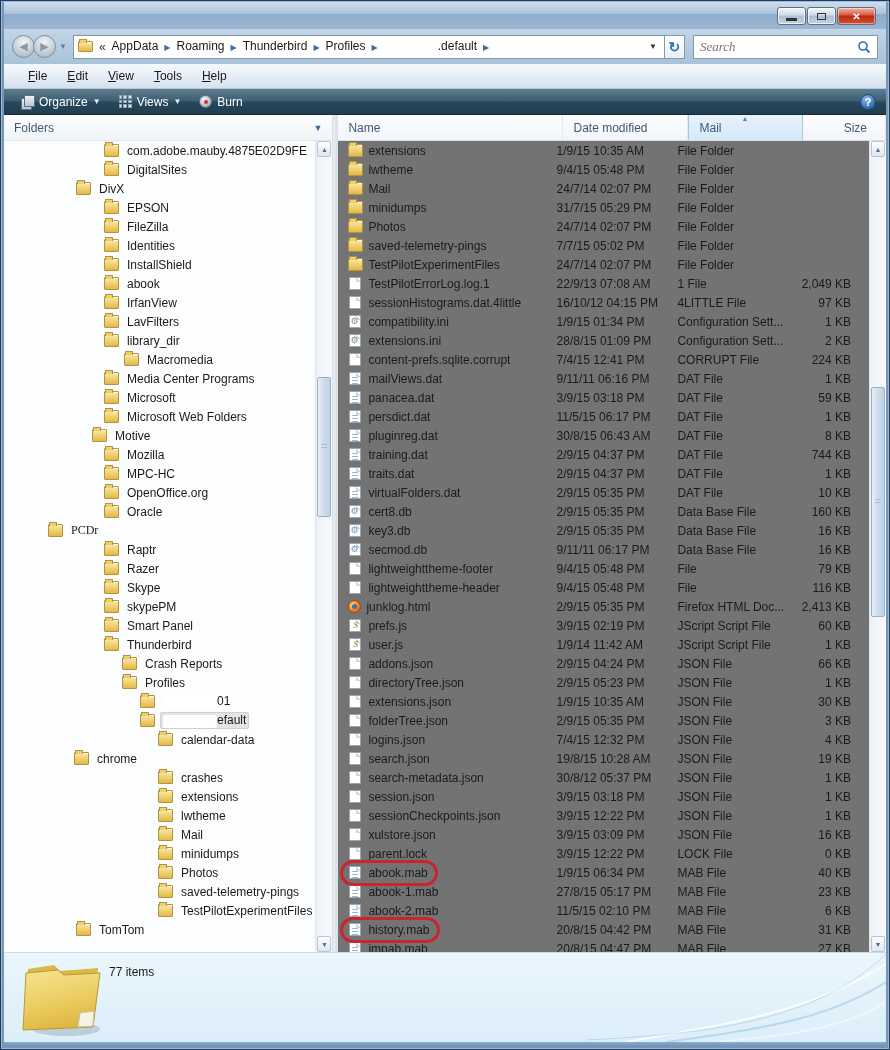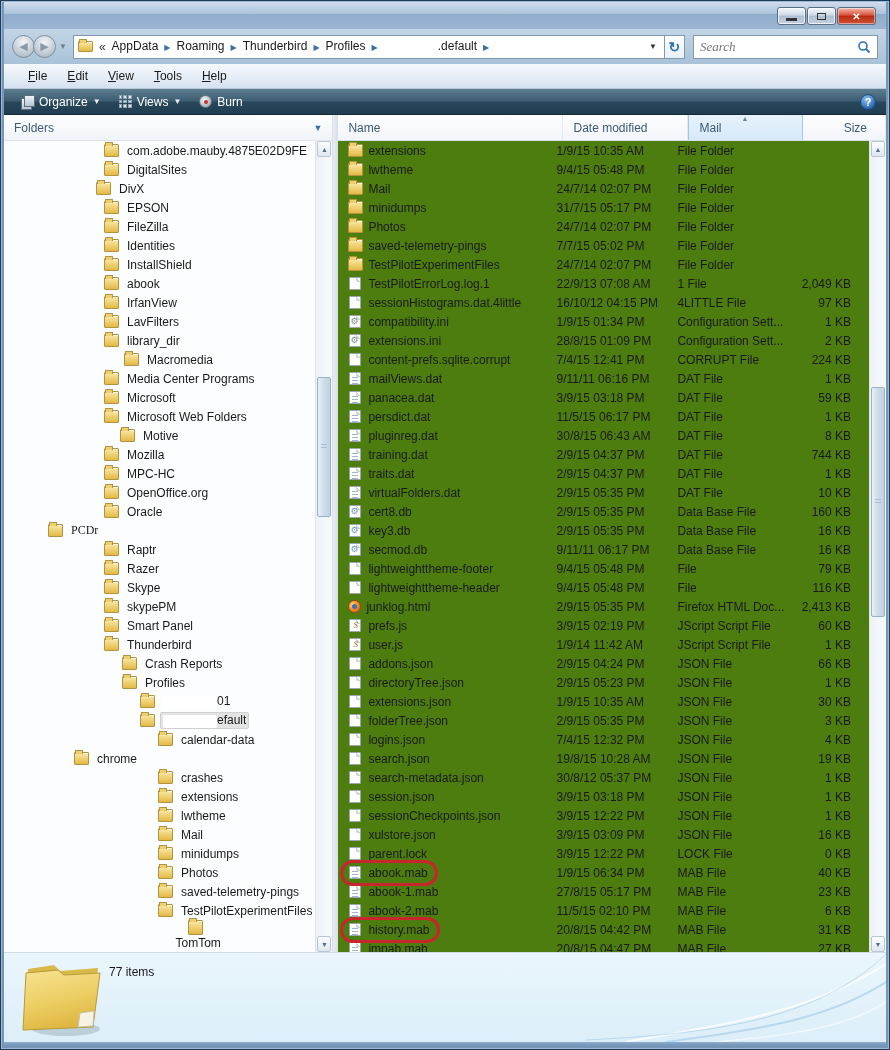--- a/index.html
+++ b/index.html
@@ -74,21 +74,21 @@
     background:radial-gradient(circle at 40% 35%, #f7f9fa, #b9c3cc 55%, #88959f);
     position:relative; border:1px solid #6a7883; }
   .ic-burn::after { content:''; position:absolute; left:4px; top:4px; width:4px; height:4px;
     border-radius:50%; background:#c6342c; }
   .help-btn { position:absolute; right:10px; top:5px; width:16px; height:16px; border-radius:50%;
     background:radial-gradient(circle at 40% 30%, #8fc3ef, #2b6cb4 70%);
     color:#fff; font-size:11px; font-weight:bold; display:flex; align-items:center; justify-content:center;
     border:1px solid #1d4c82; }
 
   
-  .main { flex:1 1 auto; display:flex; background:#4d7c0f; overflow:hidden; position:relative; }
+  .main { flex:1 1 auto; display:flex; background:#737373; overflow:hidden; position:relative; }
 
   
   .sidebar { flex:0 0 302px; display:flex; flex-direction:column; background:#fcfdfe;
     border-right:1px solid #d8dfe6; position:relative; }
   .folders-header { height:26px; flex:0 0 26px; background:linear-gradient(#fefefe,#f0f4f8);
     border-bottom:1px solid #e0e6ec; display:flex; align-items:center; padding:0 10px;
     color:#3c5a76; }
   .folders-chevron { margin-left:auto; color:#3a6ea5; font-size:9px; }
   .tree { flex:1; overflow:hidden; position:relative; padding-right:17px; }
   .tree-item { height:19px; display:flex; align-items:center; white-space:nowrap; }
@@ -262,21 +262,21 @@
         </div>
         <div class="tree" id="tree">
             <div class="tree-item" style="padding-left: 100px;">
               <span class="fi icon-folder"></span>
               <span class="tree-label">com.adobe.mauby.4875E02D9FE</span>
             </div>
             <div class="tree-item" style="padding-left: 100px;">
               <span class="fi icon-folder"></span>
               <span class="tree-label">DigitalSites</span>
             </div>
-            <div class="tree-item" style="padding-left: 92px; text-align: right;">
+            <div class="tree-item" style="padding-left: 72px; text-align: right;">
               <span class="fi icon-folder"></span>
               <span class="tree-label">DivX</span>
             </div>
             <div class="tree-item" style="padding-left: 100px;">
               <span class="fi icon-folder"></span>
               <span class="tree-label">EPSON</span>
             </div>
             <div class="tree-item" style="padding-left: 100px;">
               <span class="fi icon-folder"></span>
               <span class="tree-label">FileZilla</span>
@@ -314,21 +314,21 @@
               <span class="tree-label">Media Center Programs</span>
             </div>
             <div class="tree-item" style="padding-left: 100px;">
               <span class="fi icon-folder"></span>
               <span class="tree-label">Microsoft</span>
             </div>
             <div class="tree-item" style="padding-left: 100px;">
               <span class="fi icon-folder"></span>
               <span class="tree-label">Microsoft Web Folders</span>
             </div>
-            <div class="tree-item" style="padding-left: 116px; align-items: center;">
+            <div class="tree-item" style="padding-left: 88px; align-items: center;">
               <span class="fi icon-folder"></span>
               <span class="tree-label">Motive</span>
             </div>
             <div class="tree-item" style="padding-left: 100px;">
               <span class="fi icon-folder"></span>
               <span class="tree-label">Mozilla</span>
             </div>
             <div class="tree-item" style="padding-left: 100px;">
               <span class="fi icon-folder"></span>
               <span class="tree-label">MPC-HC</span>
@@ -418,21 +418,21 @@
               <span class="tree-label">Photos</span>
             </div>
             <div class="tree-item" style="padding-left: 154px;">
               <span class="fi icon-folder"></span>
               <span class="tree-label">saved-telemetry-pings</span>
             </div>
             <div class="tree-item" style="padding-left: 154px;">
               <span class="fi icon-folder"></span>
               <span class="tree-label">TestPilotExperimentFiles</span>
             </div>
-            <div class="tree-item" style="padding-left: 72px; flex-direction: column;">
+            <div class="tree-item" style="padding-left: 72px;">
               <span class="fi icon-folder"></span>
               <span class="tree-label">TomTom</span>
             </div>
           </div>
         <div class="vscroll" style="top:26px">
           <div class="arrow up">▲</div>
           <div class="thumb" style="top:236px;height:140px">
               <div class="grip"></div>
             </div>
           <div class="arrow down">▼</div>
@@ -491,21 +491,21 @@
               <div class="cell c-type">File Folder</div>
               <div class="cell c-size"></div>
             </div>
             <div class="row">
               <div class="cell c-name">
                 <span class="name-wrap">
                   <span class="fi icon-folder"></span>
                   <span class="fname">minidumps</span>
                 </span>
               </div>
-              <div class="cell c-date">31/7/15 05:17 PM</div>
+              <div class="cell c-date">31/7/15 05:29 PM</div>
               <div class="cell c-type">File Folder</div>
               <div class="cell c-size"></div>
             </div>
             <div class="row">
               <div class="cell c-name">
                 <span class="name-wrap">
                   <span class="fi icon-folder"></span>
                   <span class="fname">Photos</span>
                 </span>
               </div>

